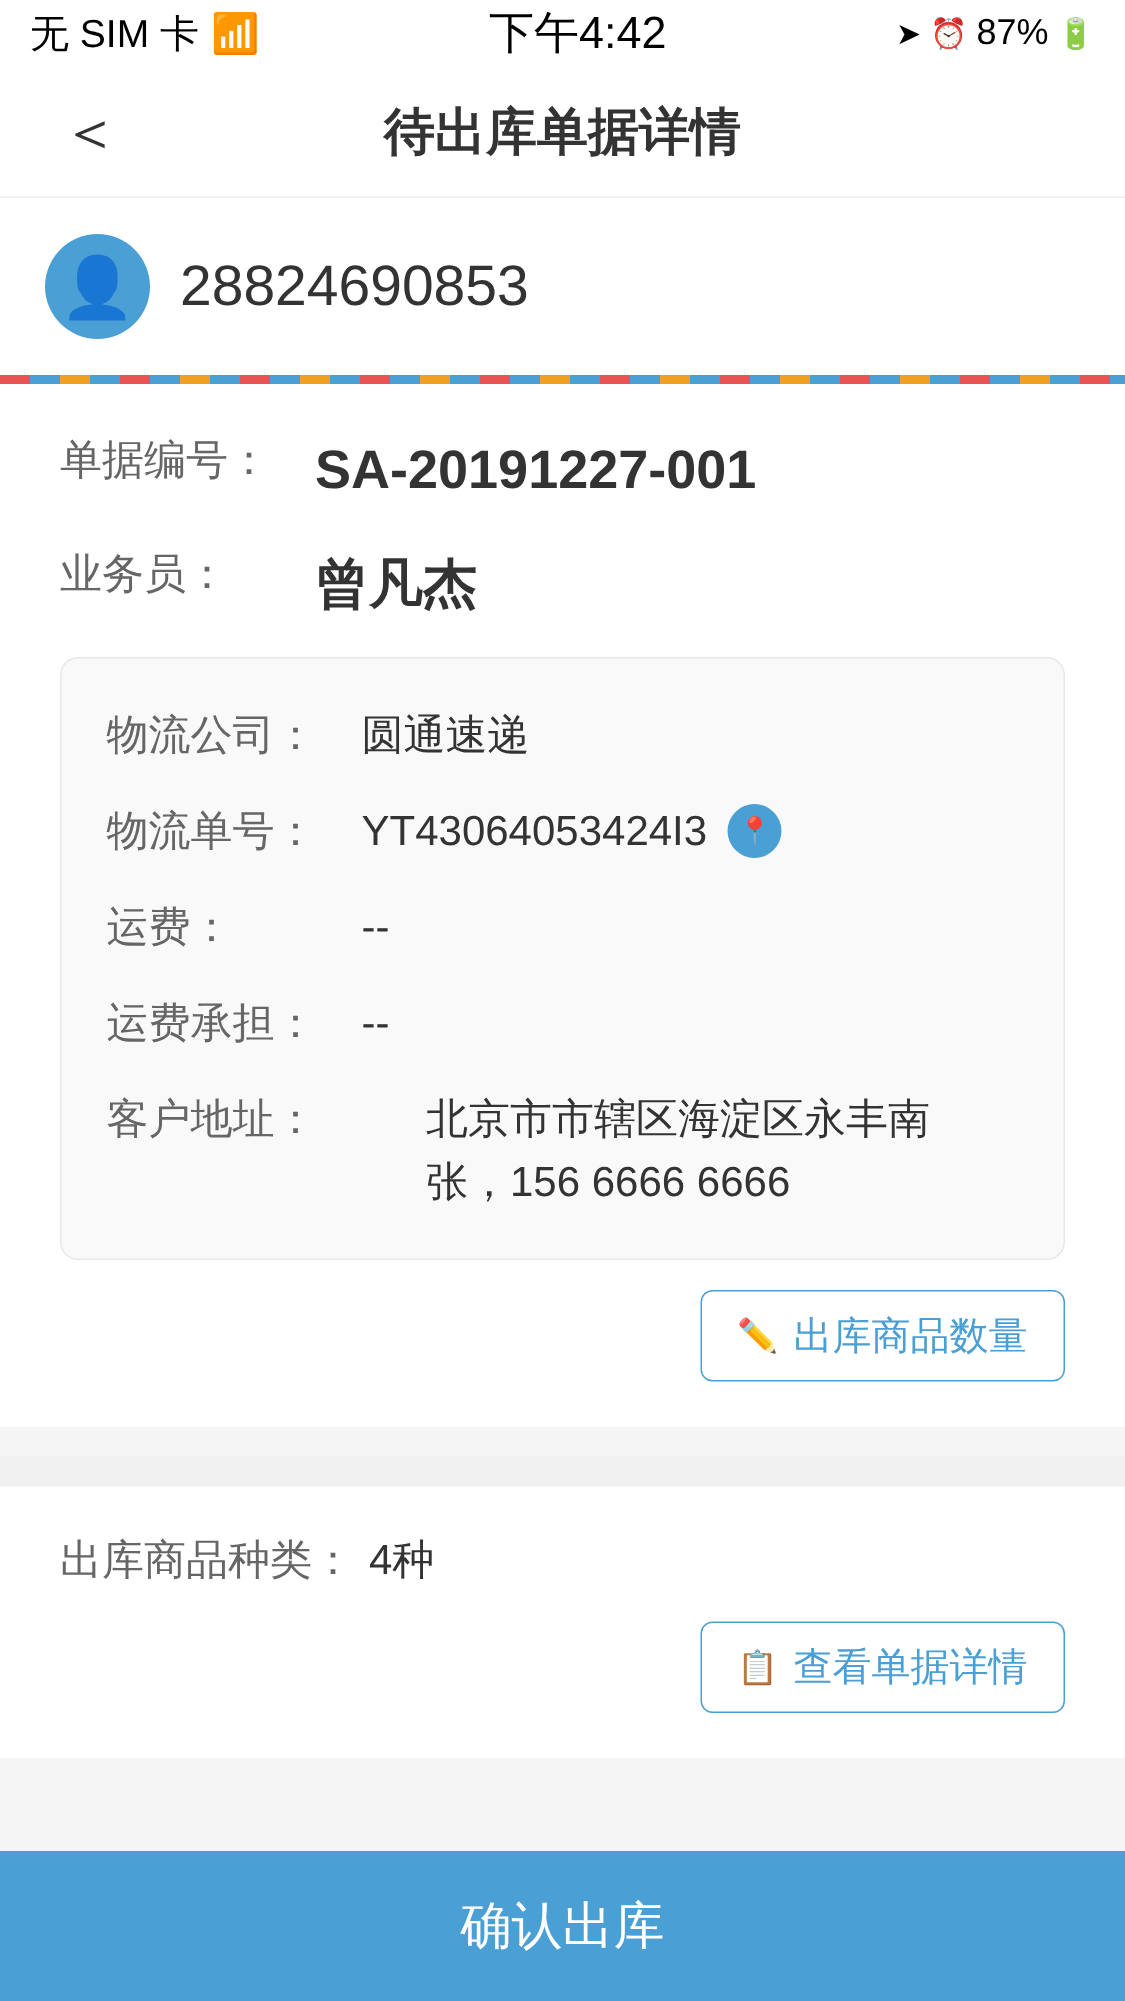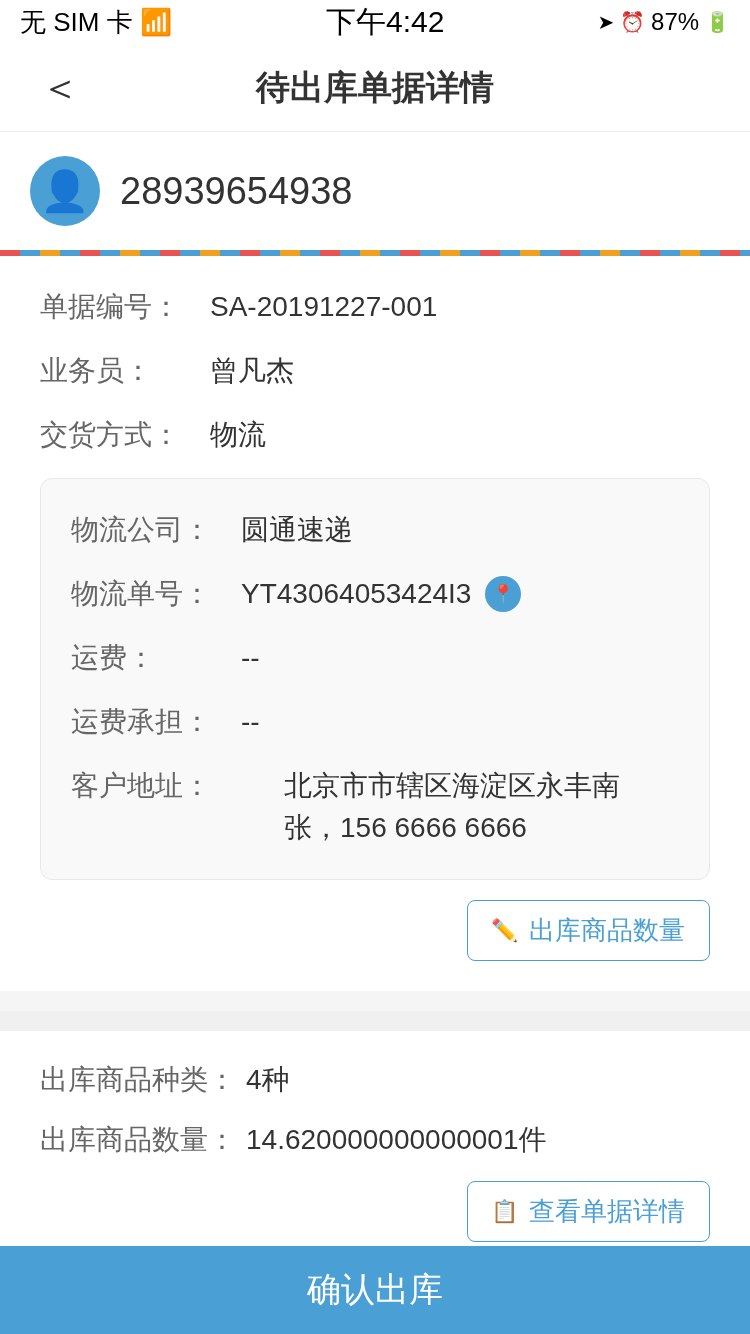--- a/index.html
+++ b/index.html
@@ -106,23 +106,24 @@
     .info-row:last-child { margin-bottom: 0; }
     .info-label {
       color: #666;
       font-size: 28px;
       min-width: 160px;
       text-align: left;
       flex-shrink: 0;
     }
     .info-value {
       color: #333;
-      font-size: 28px;
+      font-size: 36px;
       margin-left: 10px;
       flex: 1;
+      font-weight: bold;
     }
 
     
     .logistics-card {
       background: #f9f9f9;
       border: 1px solid #e8e8e8;
       border-radius: 12px;
       margin: 10px 0 20px 0;
       padding: 30px 30px;
     }
@@ -240,21 +241,21 @@
       background: #f5f5f5;
     }
 
     
     .confirm-btn-container {
       position: fixed;
       bottom: 0;
       left: 0;
       width: 750px;
       background: #4a9fd4;
-      height: 88px;
+      height: 100px;
       display: flex;
       align-items: center;
       justify-content: center;
       cursor: pointer;
     }
     .confirm-btn-text {
       color: #fff;
       font-size: 34px;
       font-weight: 500;
     }
@@ -286,37 +287,33 @@
     <div class="nav-back">
       <span style="font-size:40px;font-weight:300;">＜</span>
     </div>
     <div class="nav-title">待出库单据详情</div>
   </div>
 
   <div class="customer-header">
     <div class="avatar">
       <span class="avatar-icon">👤</span>
     </div>
-    <div class="customer-phone">28939654938</div>
+    <div class="customer-phone">28824690853</div>
   </div>
 
   <div class="dashed-divider"></div>
 
   <div class="info-section">
     <div class="info-row">
       <span class="info-label">单据编号：</span>
       <span class="info-value">SA-20191227-001</span>
     </div>
     <div class="info-row">
       <span class="info-label">业务员：</span>
       <span class="info-value">曾凡杰</span>
-    </div>
-    <div class="info-row">
-      <span class="info-label">交货方式：</span>
-      <span class="info-value">物流</span>
     </div>
 
     <div class="logistics-card">
       <div class="logistics-row">
         <span class="logistics-label">物流公司：</span>
         <span class="logistics-value">圆通速递</span>
       </div>
       <div class="logistics-row">
         <span class="logistics-label">物流单号：</span>
         <span class="logistics-value">
@@ -348,24 +345,20 @@
     </div>
   </div>
 
   <div class="section-separator"></div>
 
   <div class="qty-section">
     <div class="qty-row">
       <span class="qty-label">出库商品种类：</span>
       <span class="qty-value">4种</span>
     </div>
-    <div class="qty-row">
-      <span class="qty-label">出库商品数量：</span>
-      <span class="qty-value">14.620000000000001件</span>
-    </div>
 
     <div class="view-btn-row">
       <button class="view-btn">
         <span class="doc-icon">📋</span>
         <span>查看单据详情</span>
       </button>
     </div>
   </div>
 
   <div class="content-spacer"></div>

